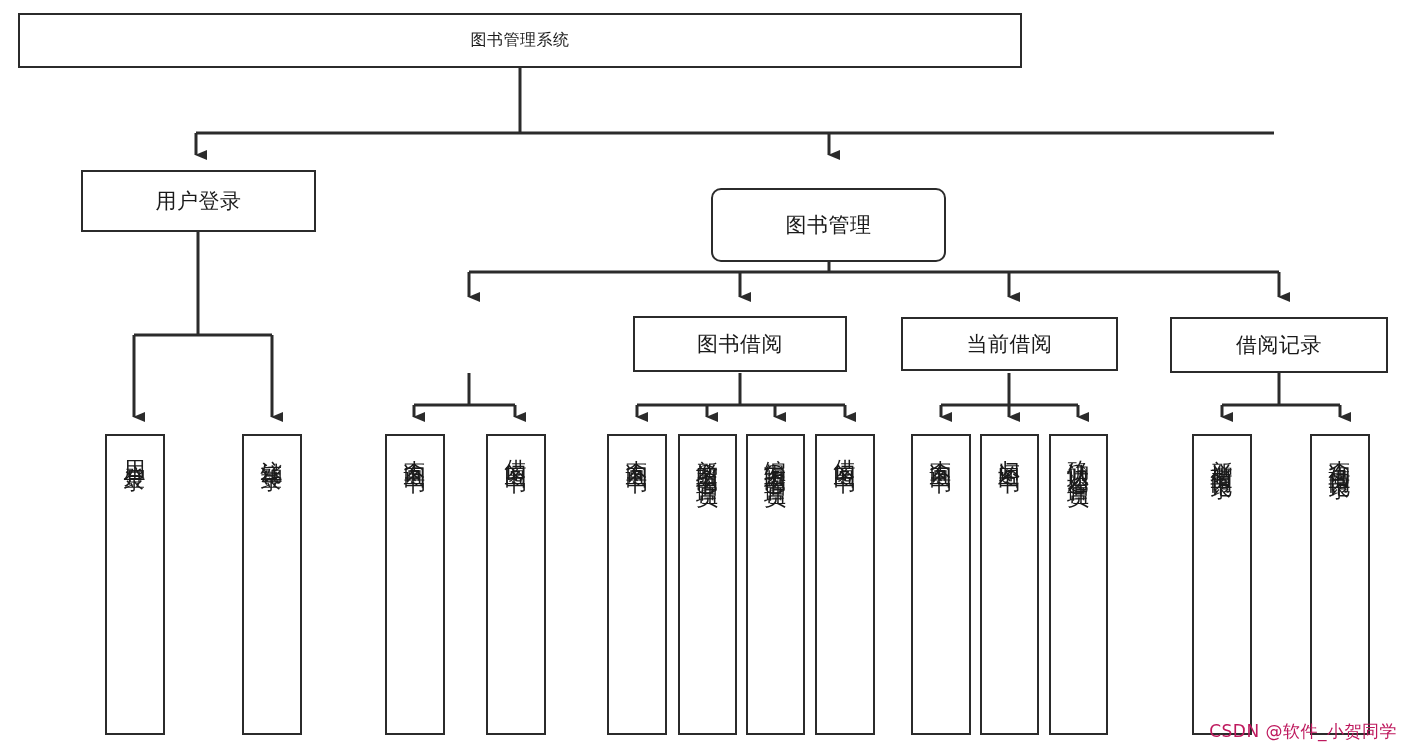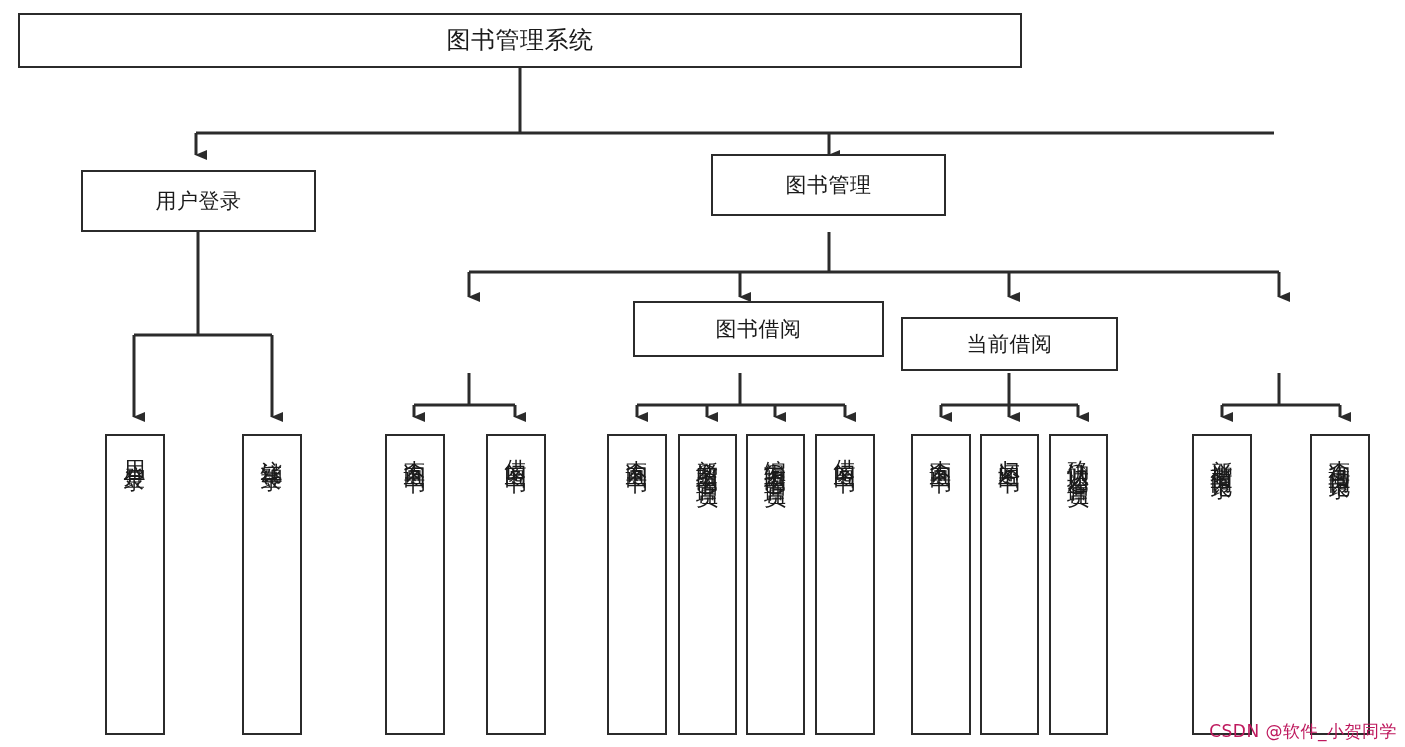--- a/index.html
+++ b/index.html
@@ -38,21 +38,21 @@
     line-height:1.16;
     text-align:center;
     white-space:nowrap;
   }
   
   .node.horiz .label{
     writing-mode:horizontal-tb;
     font-size:21px;
     letter-spacing:0.5px;
   }
-  .node.root .label{ font-size:24px; }
+  .node.root .label{ font-size:16px; }
   
   .node.vert{
     align-items:flex-start;
     justify-content:center;
     padding-top:6px;
   }
   .node.vert .label{
     writing-mode:vertical-rl;
     text-orientation:upright;
     font-size:22px;
@@ -129,33 +129,36 @@
   </svg>
 
   <div class="node horiz root" style="left:18px;top:13px;width:1004px;height:55px;">
     <span class="label">图书管理系统</span>
   </div>
 
   <div class="node horiz" style="left:81px;top:170px;width:235px;height:62px;">
     <span class="label">用户登录</span>
   </div>
 
-  <div class="node horiz" style="left:711px;top:154px;width:235px;height:62px;">
+  <div class="node horiz" style="left:711px;top:188px;width:235px;height:74px;border-radius:10px;">
     <span class="label">图书管理</span>
   </div>
 
 
-  <div class="node horiz" style="left:633px;top:301px;width:251px;height:56px;">
+  <div class="node horiz" style="left:633px;top:316px;width:214px;height:56px;">
     <span class="label">图书借阅</span>
   </div>
 
   <div class="node horiz" style="left:901px;top:317px;width:217px;height:54px;">
     <span class="label">当前借阅</span>
   </div>
 
+  <div class="node horiz" style="left:1170px;top:317px;width:218px;height:56px;">
+    <span class="label">借阅记录</span>
+  </div>
 
   <div class="node vert" style="left:105px;top:434px;width:60px;height:301px;">
     <span class="label">用户登录</span>
   </div>
 
   <div class="node vert" style="left:242px;top:434px;width:60px;height:301px;">
     <span class="label">注销登录</span>
   </div>
 
   <div class="node vert" style="left:385px;top:434px;width:60px;height:301px;">

